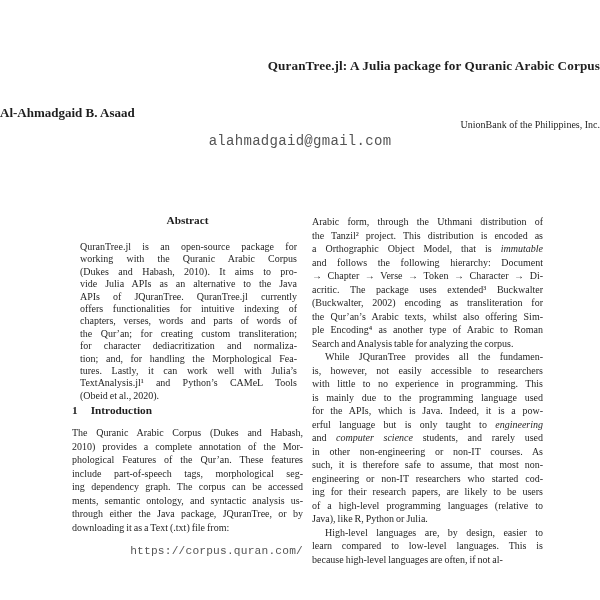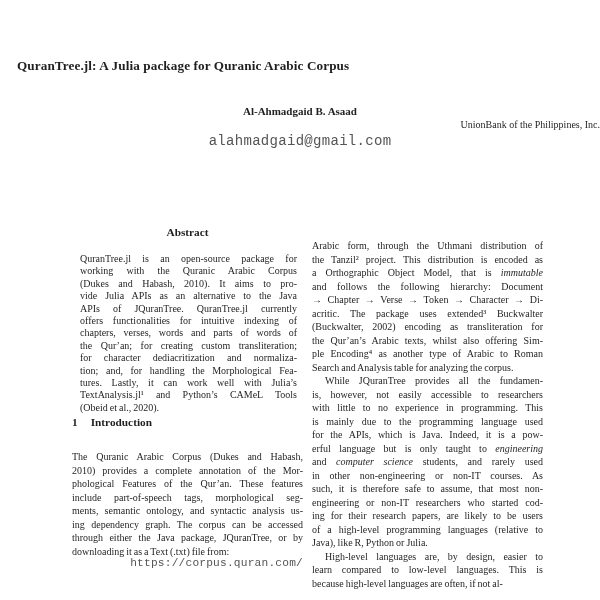--- a/index.html
+++ b/index.html
@@ -14,61 +14,61 @@
     width: 600px;
     height: 600px;
     margin: 0 auto;
     background: var(--bg, #ffffff);
     font-family: "Liberation Serif", "DejaVu Serif", serif;
     color: var(--text, #1f1f1f);
     overflow: hidden;
   }
   
   .title {
-    position: absolute; top: 58px; left: 17px; right: 0;
-    text-align: left;
+    position: absolute; top: 58px; left: 4px; right: 0;
+    text-align: right;
     font-size: 13.2px; font-weight: bold;
     letter-spacing: 0.1px;
   }
   .author {
     position: absolute; top: 105px; left: 0; right: 0;
-    text-align: center; font-size: 11px; font-weight: bold;
+    font-size: 13px; font-weight: bold;
   }
   .affil {
     position: absolute; top: 119px; left: 0; right: 0;
     text-align: right; font-size: 10px;
   }
   .email {
     position: absolute; top: 133px; left: 0; right: 0;
     text-align: center;
     font-family: "Liberation Mono", "DejaVu Sans Mono", monospace;
     font-size: 14px; color: var(--mono, #555);
     letter-spacing: 0.3px;
   }
   
-  .col { position: absolute; top: 16px; width: 231px; height: 444px; }
+  .col { position: absolute; top: 4px; width: 231px; height: 444px; }
   .col-left  { left: 72px; }
   .col-right { left: 312px; }
 
   .abs-head {
     position: absolute; top: 210px; left: 0; width: 100%;
     text-align: center; font-size: 11.3px; font-weight: bold;
   }
   .abs-body {
     position: absolute; top: 236px; left: 8px; width: 217px;
     font-size: 9.6px; line-height: 12.4px;
     word-spacing: -0.3px;
   }
   .sec-head {
     position: absolute; top: 400px; left: 0; width: 100%;
     font-size: 11.3px; font-weight: bold;
   }
   .sec-head .num { display: inline-block; margin-right: 13px; }
 
-  .flow { position: absolute; left: 0; width: 231px; margin-top: 12px; }
+  .flow { position: absolute; left: 0; width: 231px; }
   .p1   { top: 422px; }
   .p2   { top: 556px; }
   .rflow{ top: 211px; }
 
   .para {
     font-size: 10px; line-height: 13.5px;
     word-spacing: -0.5px;
   }
   .line {
     height: 13.5px; overflow: hidden;
@@ -118,22 +118,22 @@
 
     <div class="sec-head">
       <span class="num">1</span><span>Introduction</span>
     </div>
 
     <div class="flow p1 para">
         <div class="line first">The Quranic Arabic Corpus (Dukes and Habash,</div>
         <div class="line">2010) provides a complete annotation of the Mor-</div>
         <div class="line">phological Features of the Qur’an. These features</div>
         <div class="line">include part-of-speech tags, morphological seg-</div>
+        <div class="line">ing dependency graph. The corpus can be accessed</div>
         <div class="line">ments, semantic ontology, and syntactic analysis us-</div>
-        <div class="line">ing dependency graph. The corpus can be accessed</div>
         <div class="line">through either the Java package, JQuranTree, or by</div>
         <div class="line last">downloading it as a Text (.txt) file from:</div>
       </div>
     <div class="url-line">https://corpus.quran.com/</div>
   </div>
 
   <div class="col col-right">
     <div class="flow rflow">
       <div class="para">
           <div class="line first">Arabic form, through the Uthmani distribution of</div>

